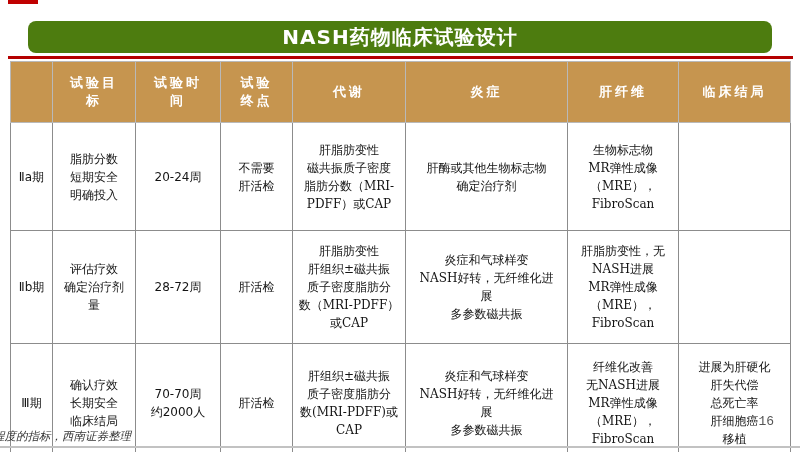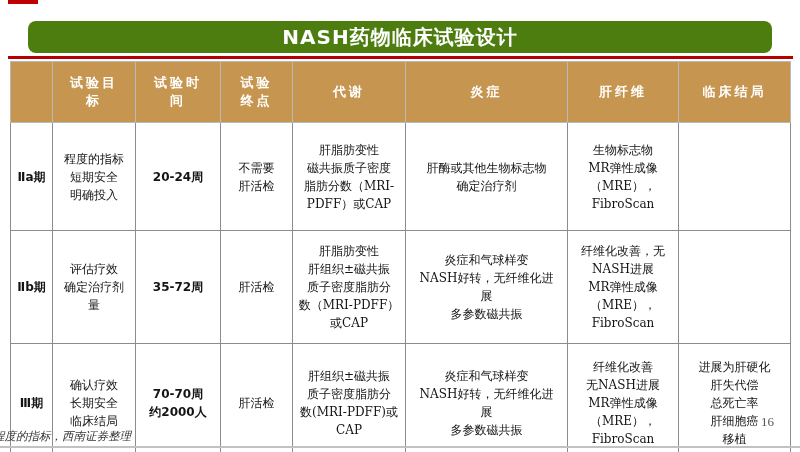--- a/index.html
+++ b/index.html
@@ -40,32 +40,32 @@
     border:1px solid #8C8C8C;
     font-size:12px;line-height:1.5;color:#141414;
     text-align:center;vertical-align:middle;
     white-space:pre-line;padding:2px 3px;
     overflow:hidden;
   }
   tr.r1 td{height:103px;}
   tr.r2 td{height:108px;}
   tr.r3 td{height:114px;}
   td.phase, td.duration{
-    font-family:"DejaVu Sans", sans-serif;font-weight:bold;font-size:12.5px;
+    font-family:"DejaVu Sans", sans-serif;font-weight:normal;font-size:12.5px;
   }
   td.leftcell{text-align:left;padding-left:5px;}
   .source-note{
     position:absolute;left:-7px;top:429px;
     font-style:italic;font-size:11.5px;color:#333333;
     white-space:nowrap;
   }
   .page-num{
     position:absolute;right:26px;top:414px;
     font-size:13px;color:#555555;
-    font-family:Liberation Serif, serif;
+    font-family:Liberation Mono, monospace;
   }
   .bottom-line{
     position:absolute;left:0;top:446px;width:800px;height:2px;
     background:#C2C2C2;
   }
 </style>
 </head>
 <body>
 
 <div class="slide">
@@ -97,21 +97,21 @@
         <th>试验终点</th>
         <th>代谢</th>
         <th>炎症</th>
         <th>肝纤维</th>
         <th>临床结局</th>
       </tr>
     </thead>
     <tbody>
       <tr class="r1">
         <td class="phase">Ⅱa期</td>
-        <td>程度的指标
+        <td>脂肪分数
 短期安全
 明确投入</td>
         <td class="duration">20-24周</td>
         <td>不需要
 肝活检</td>
         <td>肝脂肪变性
 磁共振质子密度
 脂肪分数（MRI-
 PDFF）或CAP</td>
         <td>肝酶或其他生物标志物
@@ -120,32 +120,32 @@
 MR弹性成像
 （MRE），
 FibroScan</td>
         <td></td>
       </tr>
       <tr class="r2">
         <td class="phase">Ⅱb期</td>
         <td>评估疗效
 确定治疗剂
 量</td>
-        <td class="duration">35-72周</td>
+        <td class="duration">28-72周</td>
         <td>肝活检</td>
         <td>肝脂肪变性
 肝组织±磁共振
 质子密度脂肪分
 数（MRI-PDFF）
 或CAP</td>
         <td>炎症和气球样变
 NASH好转，无纤维化进
 展
 多参数磁共振</td>
-        <td class="leftcell">纤维化改善，无
+        <td class="leftcell">肝脂肪变性，无
 NASH进展
 MR弹性成像
 （MRE），
 FibroScan</td>
         <td></td>
       </tr>
       <tr class="r3">
         <td class="phase">Ⅲ期</td>
         <td>确认疗效
 长期安全

